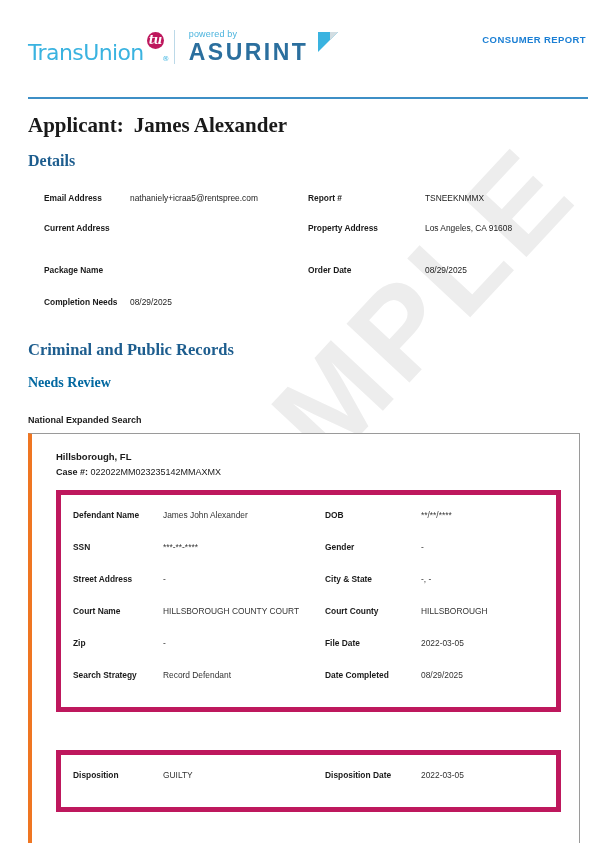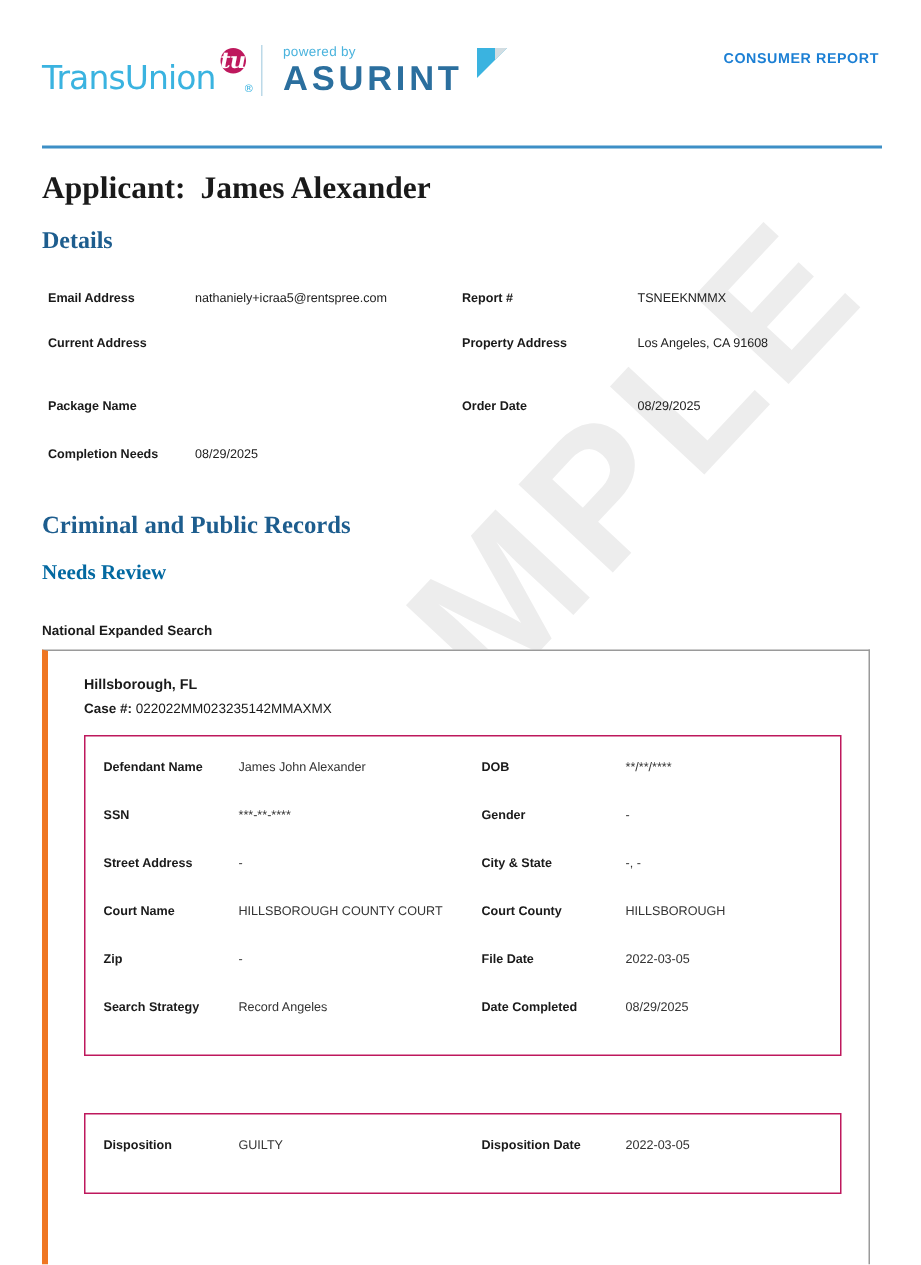--- a/index.html
+++ b/index.html
@@ -57,21 +57,21 @@
     line-height: 1;
     padding-right: 4px;
   }
   .tu-badge {
     position: absolute;
     right: -16px; top: -10px;
     width: 17px; height: 17px;
     border-radius: 50%;
     background: #be185d;
     color: #fff;
-    font-size: 15px;
+    font-size: 12px;
     font-style: italic;
     font-weight: 700;
     line-height: 17px;
     text-align: center;
     font-family: "DejaVu Serif", serif;
   }
   .tu-regdot {
     position: absolute;
     right: -21px; bottom: 1px;
     font-size: 7px; color: #3ab3e0;
@@ -161,21 +161,21 @@
   }
   .drow { position: relative; min-height: 26px; }
   .dlabel, .dvalue {
     position: absolute;
     font-family: "Liberation Sans", sans-serif;
     font-size: 8.4px;
     line-height: 13px;
   }
   .dlabel { font-weight: 700; color: #1a1a1a; }
   .dvalue { font-weight: 400; color: #222; }
-  .c1-l { left: 4px; width: 100px; }
+  .c1-l { left: 16px; width: 100px; }
   .c1-v { left: 102px; width: 180px; }
   .c2-l { left: 280px; width: 88px; }
   .c2-v { left: 380px; width: 190px; margin-left: 17px; }
 
   
   .h2-criminal {
     position: absolute;
     left: 28px; top: 340px;
     font-family: "Liberation Serif", serif;
     font-size: 16.5px;
@@ -222,21 +222,21 @@
   .card-case {
     font-family: "Liberation Sans", sans-serif;
     font-size: 9px;
     color: #1a1a1a;
   }
   .card-case .k { font-weight: 700; }
   .card-case .v { font-weight: 400; }
 
   .subtable {
     margin: 13px 18px 0 24px;
-    border: 1px solid #be185d;
+    border: 5px solid #be185d;
     background: #fff;
     padding: 14px 0 14px 0;
     position: relative;
     text-align: center;
   }
   .srow { position: relative; height: 32px; }
   .srow:last-child { height: 24px; }
   .slabel, .svalue {
     position: absolute;
     font-family: "Liberation Sans", sans-serif;
@@ -349,21 +349,21 @@
           <span class="svalue s2-v">HILLSBOROUGH</span>
         </div>
         <div class="srow">
           <span class="slabel s1-l">Zip</span>
           <span class="svalue s1-v">-</span>
           <span class="slabel s2-l">File Date</span>
           <span class="svalue s2-v">2022-03-05</span>
         </div>
         <div class="srow">
           <span class="slabel s1-l">Search Strategy</span>
-          <span class="svalue s1-v">Record Angeles</span>
+          <span class="svalue s1-v">Record Defendant</span>
           <span class="slabel s2-l">Date Completed</span>
           <span class="svalue s2-v">08/29/2025</span>
         </div>
       </div>
 
       <div class="subtable offense">
         <div class="srow">
           <span class="slabel s1-l">Disposition</span>
           <span class="svalue s1-v">GUILTY</span>
           <span class="slabel s2-l">Disposition Date</span>

